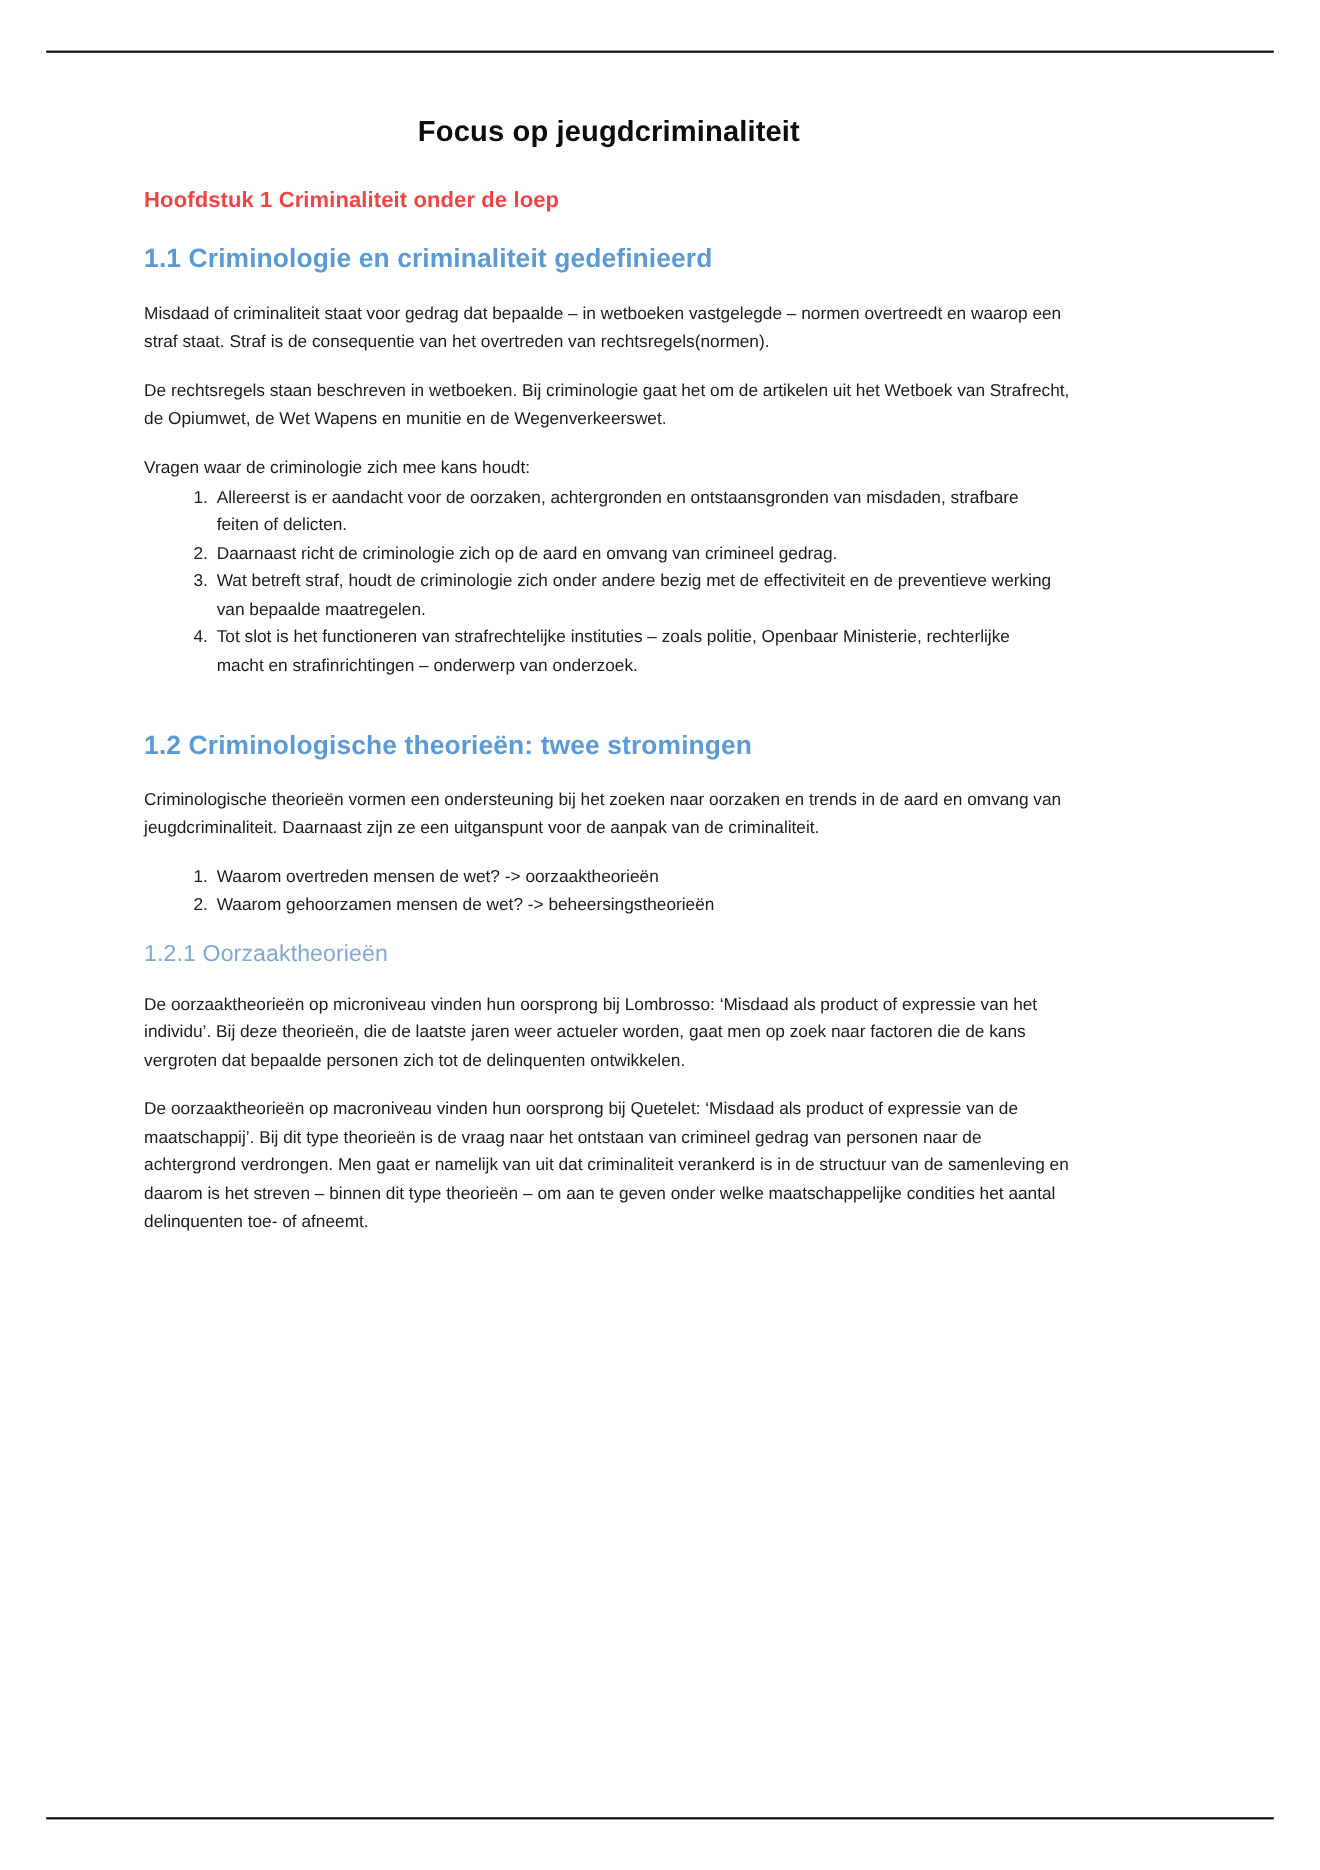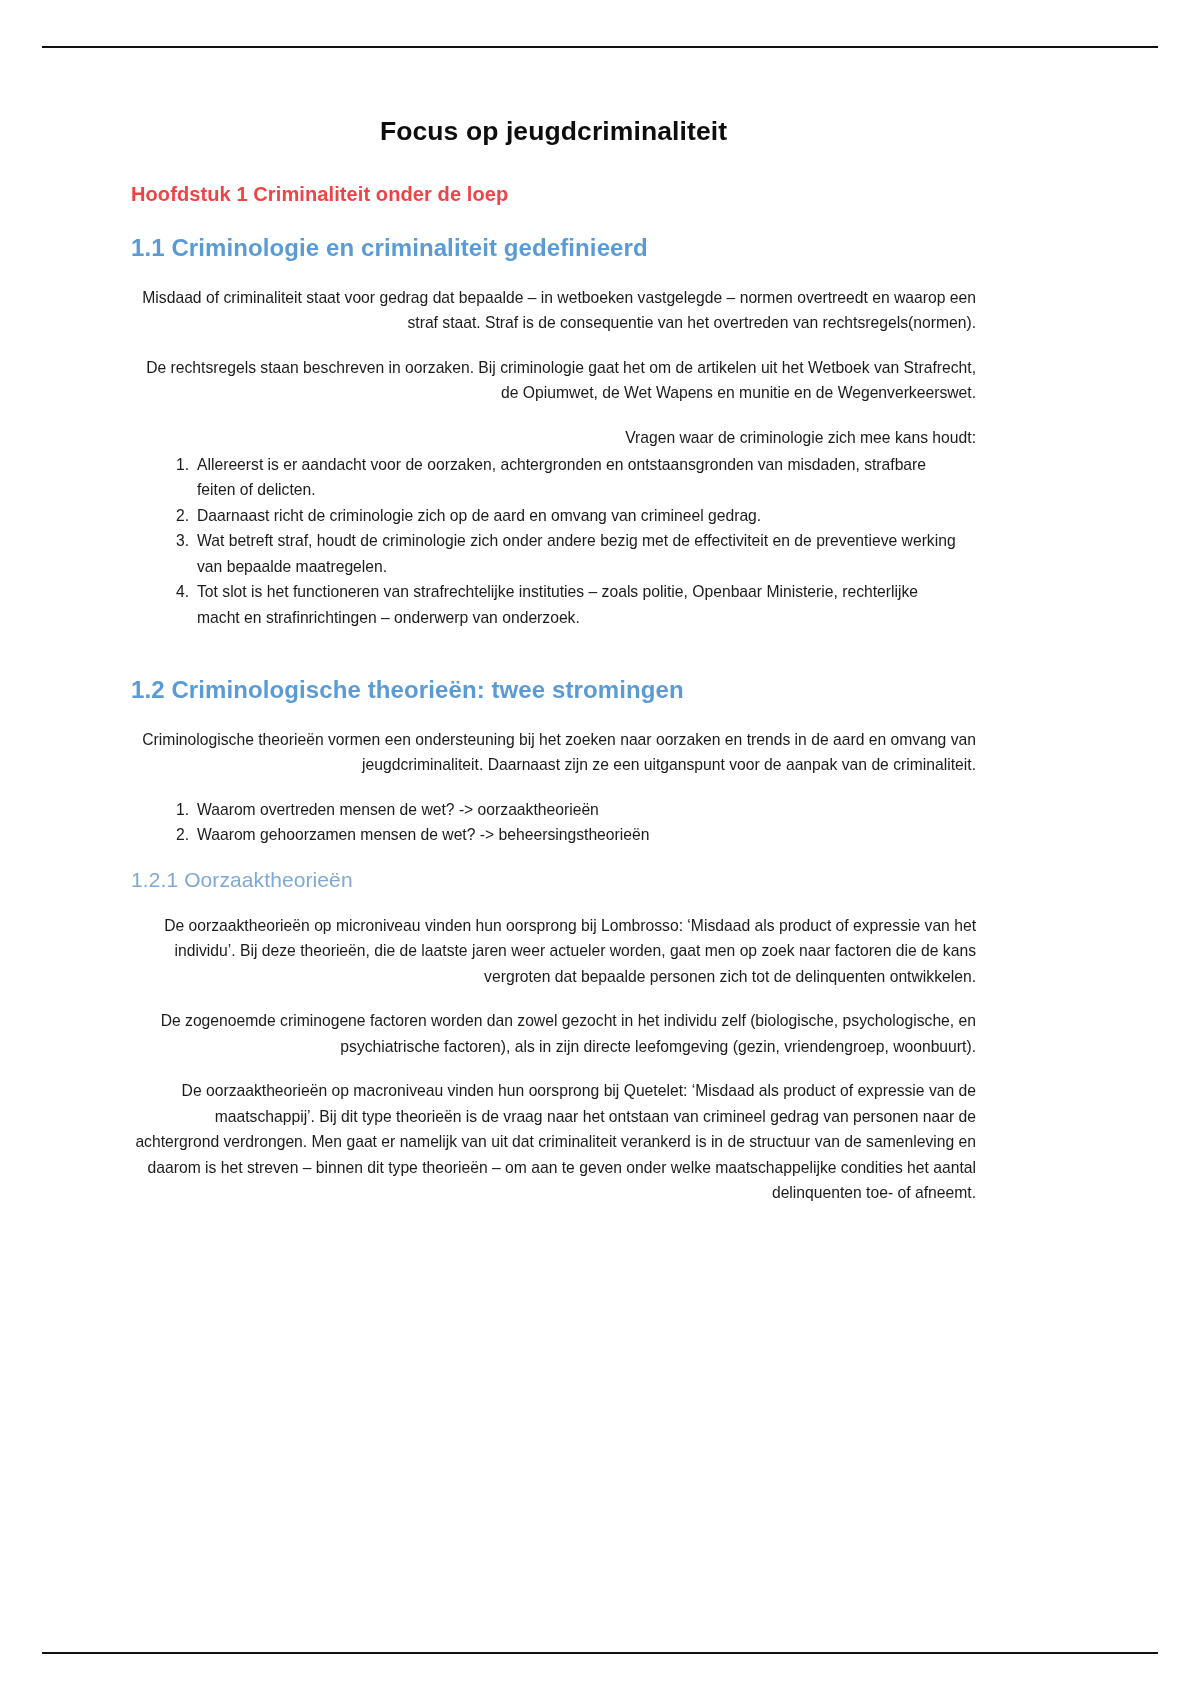--- a/index.html
+++ b/index.html
@@ -30,21 +30,21 @@
     right: 42px;
     height: 0;
     border-top: 2px solid #111111;
   }
   .rule.top { top: 46px; }
   .rule.bottom { bottom: 46px; }
 
   .content {
     position: absolute;
     left: 131px;
-    top: 116px;
+    top: 104px;
     width: 845px;
   }
 
   .doc-title {
     text-align: center;
     font-size: 26.5px;
     font-weight: bold;
     color: #0d0d0d;
     letter-spacing: 0.1px;
     margin: 0 0 34px 0;
@@ -76,21 +76,21 @@
     margin: 0 0 20px 0;
     line-height: 1.25;
     letter-spacing: 0.1px;
   }
 
   p.body-par {
     font-size: 15.7px;
     line-height: 1.62;
     color: #1b1b1b;
     margin: 0 0 19px 0;
-    text-align: right;
+    text-align: left;
   }
 
   p.lead-in {
     margin-bottom: 2px;
   }
 
   ol.num-list {
     margin: 0 0 19px 0;
     padding-left: 66px;
     list-style: none;
@@ -127,21 +127,21 @@
   <div class="content">
 
     <div class="doc-title">Focus op jeugdcriminaliteit</div>
 
     <h1 class="h-1">Hoofdstuk 1 Criminaliteit onder de loep</h1>
 
     <h2 class="h-2">1.1 Criminologie en criminaliteit gedefinieerd</h2>
 
     <p class="body-par">Misdaad of criminaliteit staat voor gedrag dat bepaalde – in wetboeken vastgelegde – normen overtreedt en waarop een straf staat. Straf is de consequentie van het overtreden van rechtsregels(normen).</p>
 
-    <p class="body-par">De rechtsregels staan beschreven in oorzaken. Bij criminologie gaat het om de artikelen uit het Wetboek van Strafrecht, de Opiumwet, de Wet Wapens en munitie en de Wegenverkeerswet.</p>
+    <p class="body-par">De rechtsregels staan beschreven in wetboeken. Bij criminologie gaat het om de artikelen uit het Wetboek van Strafrecht, de Opiumwet, de Wet Wapens en munitie en de Wegenverkeerswet.</p>
 
     <p class="body-par lead-in">Vragen waar de criminologie zich mee kans houdt:</p>
 
     <ol class="num-list">
       <li>Allereerst is er aandacht voor de oorzaken, achtergronden en ontstaansgronden van misdaden, strafbare feiten of delicten.</li>
       <li>Daarnaast richt de criminologie zich op de aard en omvang van crimineel gedrag.</li>
       <li>Wat betreft straf, houdt de criminologie zich onder andere bezig met de effectiviteit en de preventieve werking van bepaalde maatregelen.</li>
       <li>Tot slot is het functioneren van strafrechtelijke instituties – zoals politie, Openbaar Ministerie, rechterlijke macht en strafinrichtingen – onderwerp van onderzoek.</li>
     </ol>
 
@@ -154,18 +154,17 @@
 
     <ol class="num-list">
       <li>Waarom overtreden mensen de wet? -&gt; oorzaaktheorieën</li>
       <li>Waarom gehoorzamen mensen de wet? -&gt; beheersingstheorieën</li>
     </ol>
 
     <h3 class="h-3">1.2.1 Oorzaaktheorieën</h3>
 
     <p class="body-par">De oorzaaktheorieën op microniveau vinden hun oorsprong bij Lombrosso: ‘Misdaad als product of expressie van het individu’. Bij deze theorieën, die de laatste jaren weer actueler worden, gaat men op zoek naar factoren die de kans vergroten dat bepaalde personen zich tot de delinquenten ontwikkelen.</p>
 
-    <p class="body-par">De zogenoemde criminogene factoren worden dan zowel gezocht in het individu zelf (biologische, psychologische, en psychiatrische factoren), als in zijn directe leefomgeving (gezin, vriendengroep, woonbuurt).</p>
 
     <p class="body-par">De oorzaaktheorieën op macroniveau vinden hun oorsprong bij Quetelet: ‘Misdaad als product of expressie van de maatschappij’. Bij dit type theorieën is de vraag naar het ontstaan van crimineel gedrag van personen naar de achtergrond verdrongen. Men gaat er namelijk van uit dat criminaliteit verankerd is in de structuur van de samenleving en daarom is het streven – binnen dit type theorieën – om aan te geven onder welke maatschappelijke condities het aantal delinquenten toe- of afneemt.</p>
 
   </div>
 </div>
 
 </body></html>

